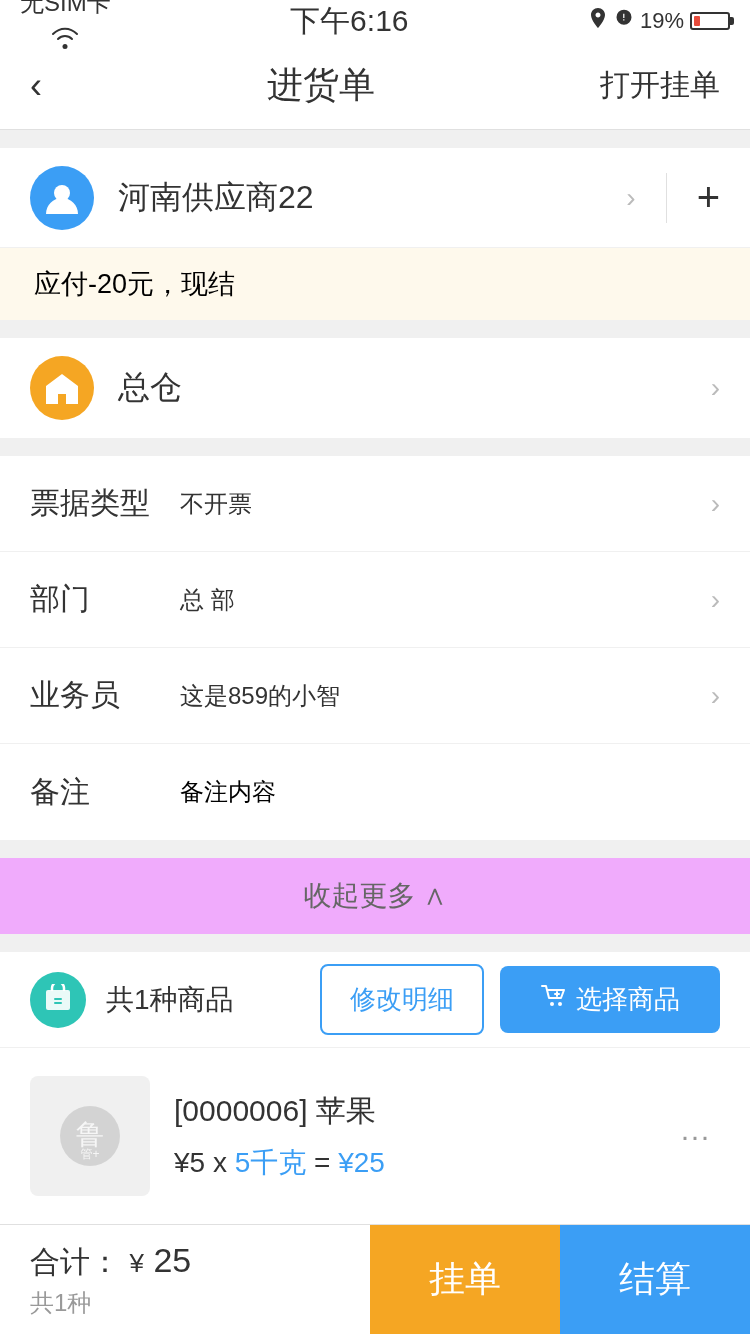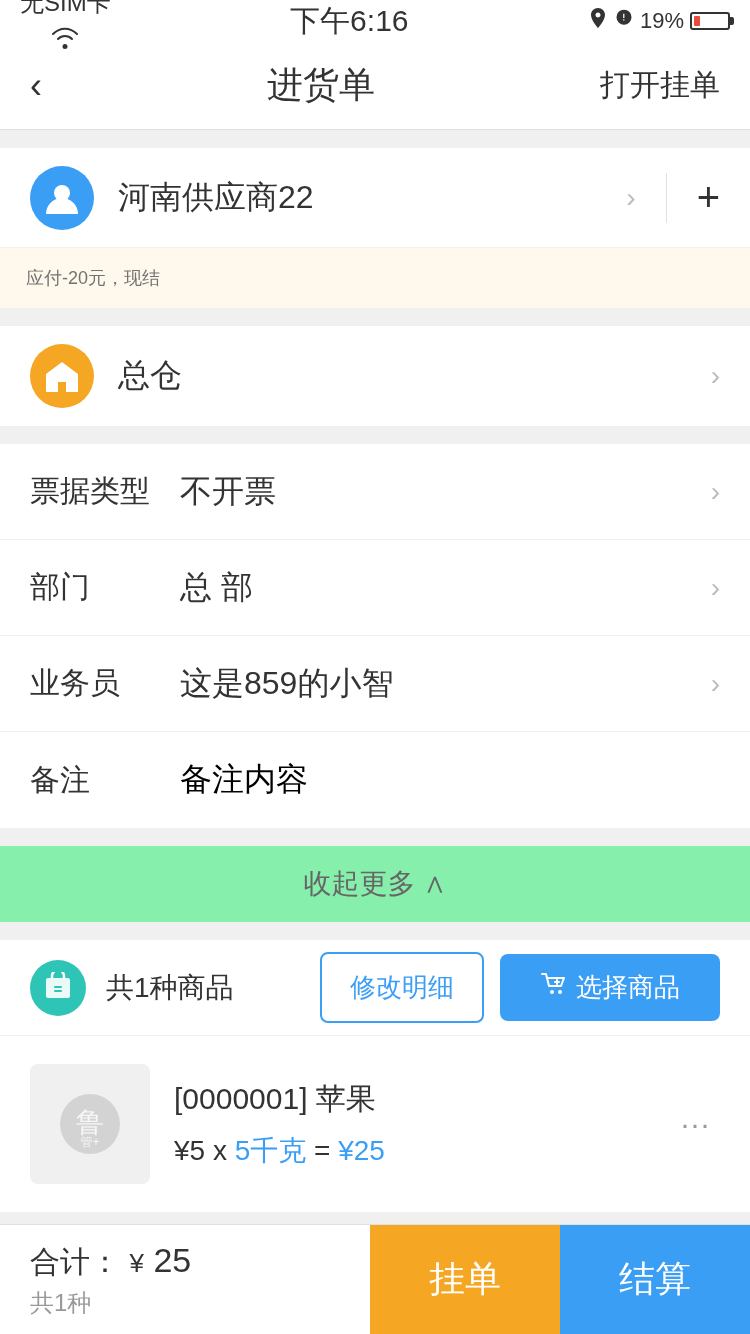--- a/index.html
+++ b/index.html
@@ -101,23 +101,23 @@
     }
     .plus-btn {
       font-size: 40px;
       color: #333;
       cursor: pointer;
     }
 
     
     .payment-notice {
       background: #fef9ec;
-      padding: 18px 26px;
-      font-size: 18px;
-      color: #737373;
+      padding: 18px 34px;
+      font-size: 27px;
+      color: #000000;
     }
 
     
     .warehouse-row {
       display: flex;
       align-items: center;
       padding: 0 30px;
       height: 100px;
       background: #fff;
       margin-bottom: 18px;
@@ -150,29 +150,29 @@
     }
     .form-row:last-child { border-bottom: none; }
     .form-label {
       font-size: 30px;
       color: #333;
       width: 140px;
       flex-shrink: 0;
     }
     .form-value {
       flex: 1;
-      font-size: 32px;
+      font-size: 24px;
       color: #333;
       padding-left: 10px;
     }
     .form-value.placeholder { color: #000000; }
 
     
     .collapse-row {
-      background: #86efac;
+      background: #f0abfc;
       display: flex;
       align-items: center;
       justify-content: center;
       height: 76px;
       margin-bottom: 18px;
       cursor: pointer;
     }
     .collapse-text {
       font-size: 28px;
       color: #666;
@@ -424,21 +424,21 @@
   <div class="product-item">
     <div class="product-thumb">
       <svg class="product-thumb-inner" viewBox="0 0 80 80" xmlns="http://www.w3.org/2000/svg" opacity="0.35">
         <circle cx="40" cy="40" r="30" fill="#aaa"></circle>
         <text x="40" y="48" text-anchor="middle" font-size="28" fill="white">鲁</text>
         <text x="40" y="62" text-anchor="middle" font-size="12" fill="white">管+</text>
       </svg>
     </div>
     <div class="product-info">
       <div class="product-name">
-        <span>[0000001]</span>
+        <span>[0000006]</span>
         <span>苹果</span>
       </div>
       <div class="product-price">
         <span>¥5</span>
         <span> x </span>
         <span class="highlight">5千克</span>
         <span> = </span>
         <span class="total">¥25</span>
       </div>
     </div>

